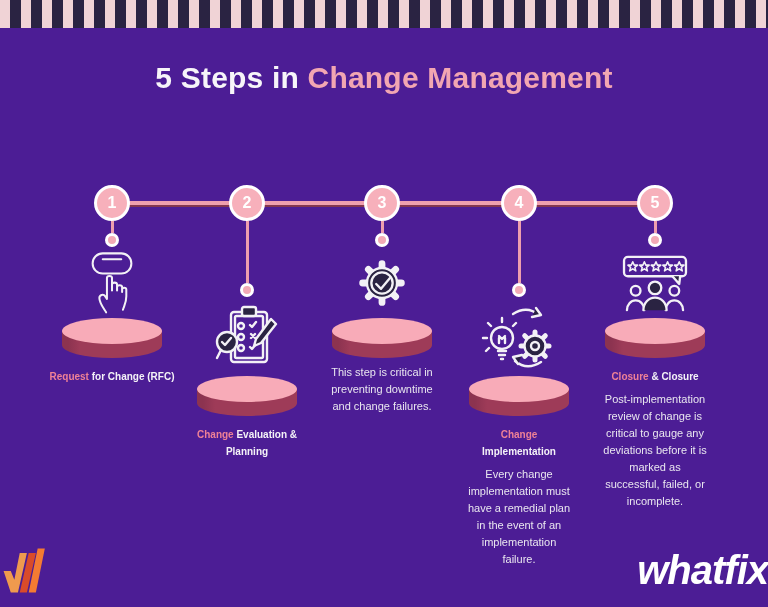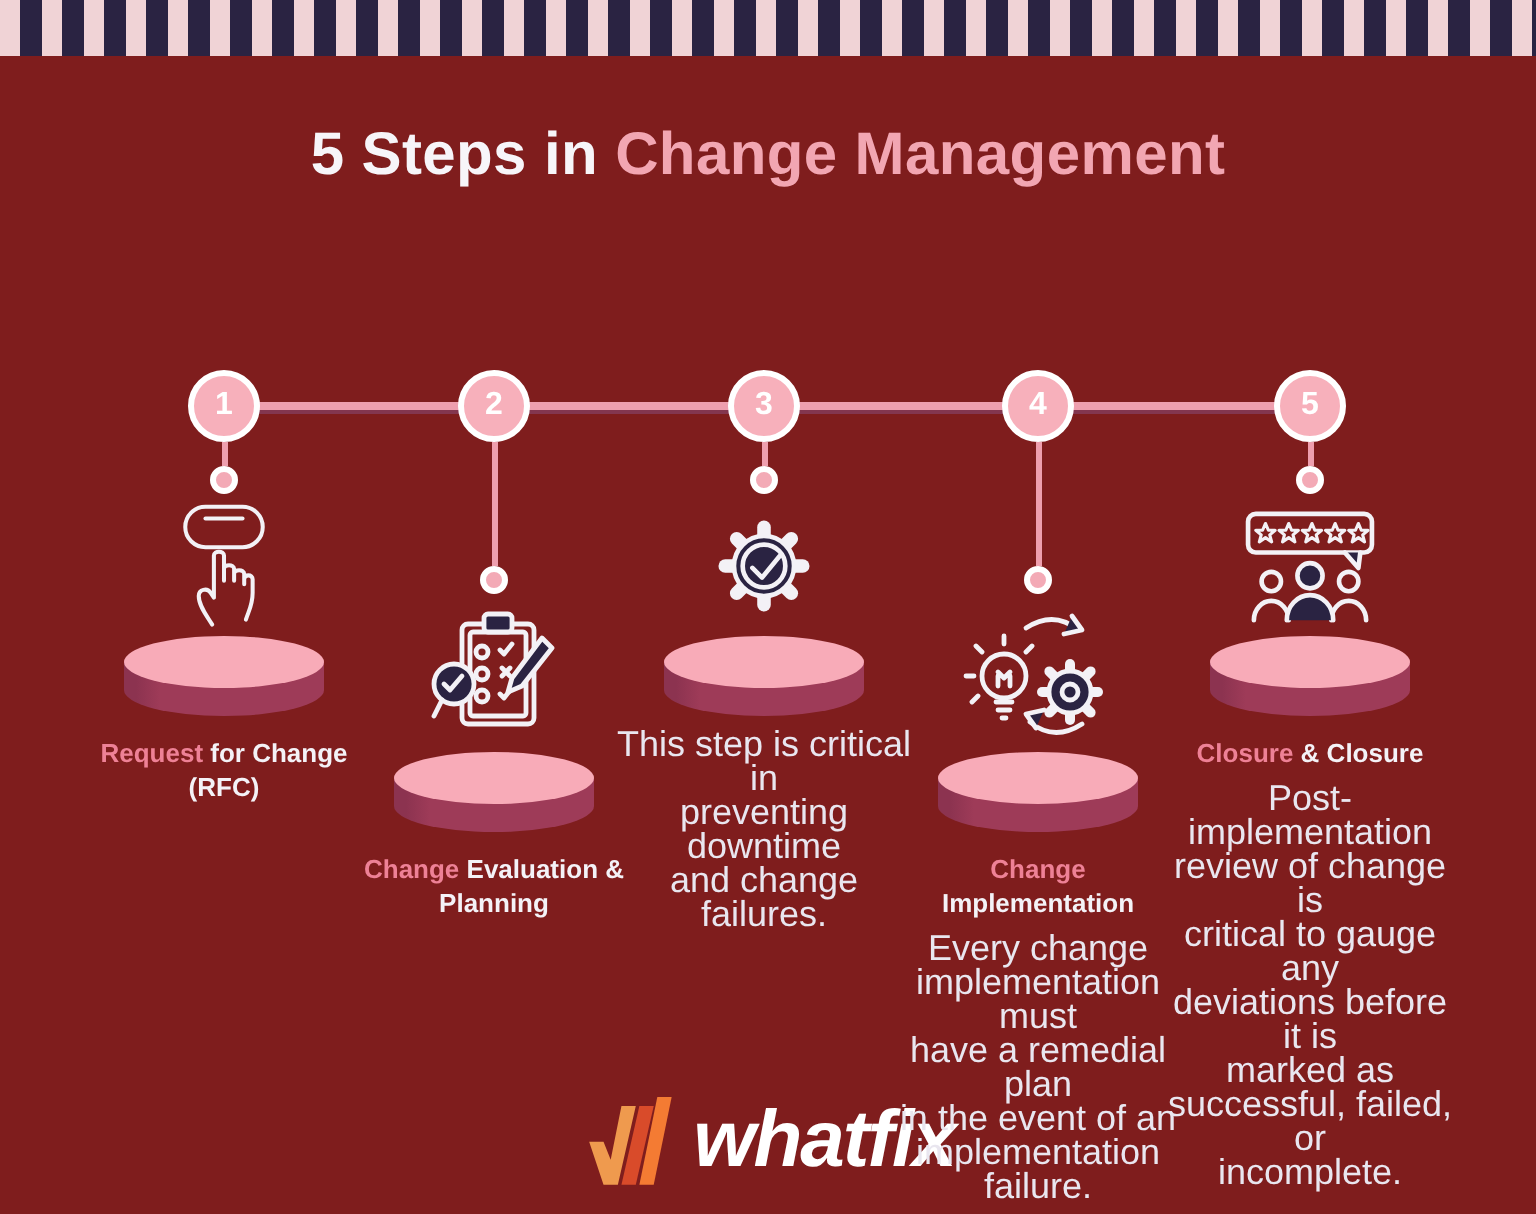--- a/index.html
+++ b/index.html
@@ -1,18 +1,18 @@
 <!DOCTYPE html>
 <html><head>
 <meta charset="utf-8">
 <style>
   html,body{margin:0;padding:0;background:#1c1830;}
   .canvas{
     position:relative;width:768px;height:607px;overflow:hidden;
-    background:#7f1d1d;
+    background:#4c1d95;
     font-family:"Liberation Sans","DejaVu Sans",sans-serif;
   }
   
   .stripes{
     position:absolute;top:0;left:0;width:768px;height:28px;
     background:repeating-linear-gradient(90deg,#f0d3d6 0 10px,#2a2342 10px 21px);
   }
   
   .heading{
     position:absolute;top:56px;left:0;width:768px;text-align:center;
@@ -53,32 +53,32 @@
     background:linear-gradient(90deg,#8c3350 0 6%,#9e3b58 18%,#9e3b58 88%,#93germ3753 100%);
     background:linear-gradient(90deg,#8c3350 0 6%,#9e3b58 18%);
     border-radius:0 0 50px 50px / 0 0 13px 13px;
   }
   .pedestal .ped-top{
     position:absolute;top:0;left:0;width:100px;height:26px;border-radius:50%;
     background:#f8abb8;
   }
   
   .step-title{
-    margin-top:10px;color:#f4f2f7;font-weight:bold;font-size:13px;line-height:17px;
+    margin-top:10px;color:#f4f2f7;font-weight:bold;font-size:10px;line-height:17px;
     text-align:center;white-space:pre-line;width:150px;
   }
   .step-title .accent{color:#ee8196;}
   .step-desc{
-    margin-top:6px;color:#e9e6ef;font-size:18px;line-height:17px;
+    margin-top:6px;color:#e9e6ef;font-size:11px;line-height:17px;
     text-align:center;white-space:pre-line;width:150px;
   }
   
   .footer{
     position:absolute;top:541px;left:0;width:768px;height:58px;
-    display:flex;align-items:center;justify-content:center;gap:4px;
+    display:flex;align-items:center;justify-content:space-between;gap:4px;
   }
   .logo-text{
     color:#ffffff;font-weight:bold;font-style:italic;font-size:40px;letter-spacing:-1px;
     font-family:"Liberation Sans",sans-serif;
   }
 </style>
 </head>
 <body>
 
 <div class="canvas">

